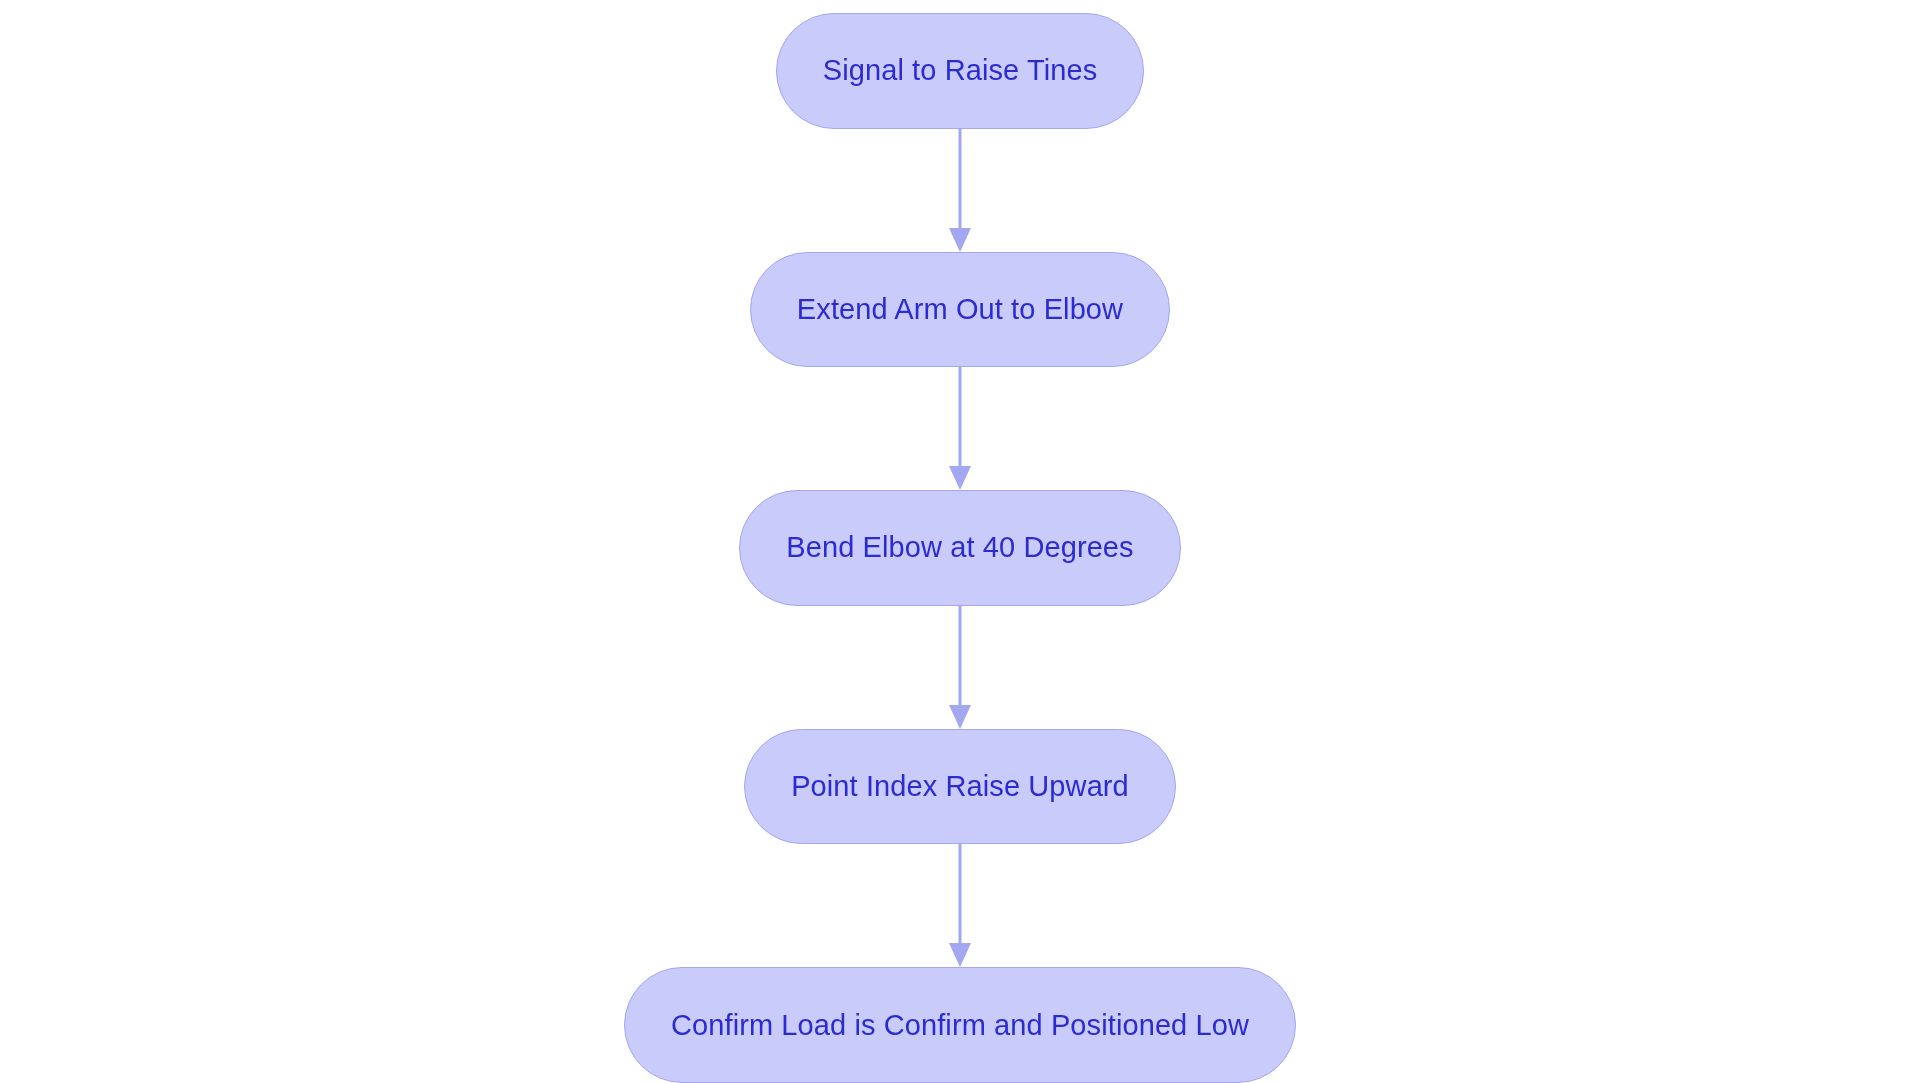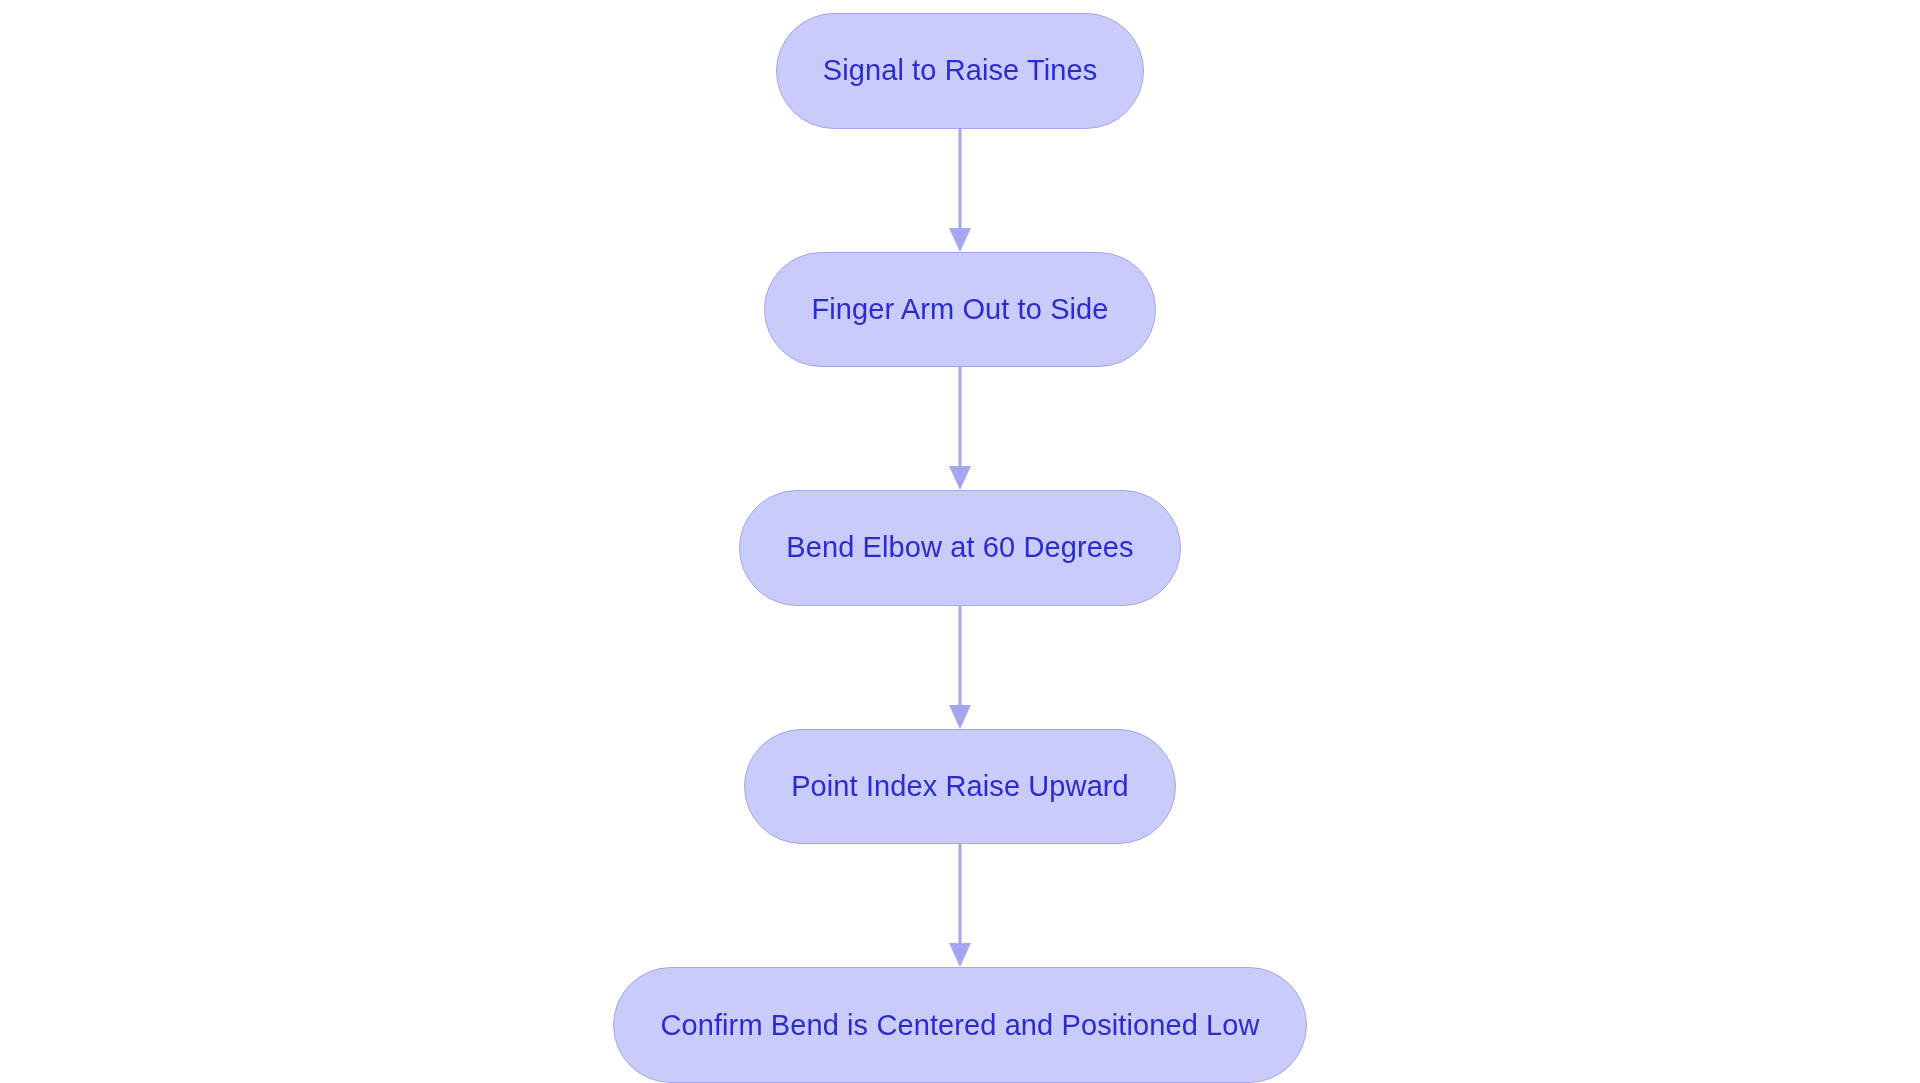--- a/index.html
+++ b/index.html
@@ -100,44 +100,44 @@
     <div class="node">
       <span class="node-label">Signal to Raise Tines</span>
     </div>
 
     <div class="connector">
       <span class="shaft"></span>
       <span class="head"></span>
     </div>
 
     <div class="node">
-      <span class="node-label">Finger Arm Out to Side</span>
+      <span class="node-label">Extend Arm Out to Elbow</span>
     </div>
 
     <div class="connector">
       <span class="shaft"></span>
       <span class="head"></span>
     </div>
 
     <div class="node">
-      <span class="node-label">Bend Elbow at 60 Degrees</span>
+      <span class="node-label">Bend Elbow at 40 Degrees</span>
     </div>
 
     <div class="connector">
       <span class="shaft"></span>
       <span class="head"></span>
     </div>
 
     <div class="node">
       <span class="node-label">Point Index Raise Upward</span>
     </div>
 
     <div class="connector">
       <span class="shaft"></span>
       <span class="head"></span>
     </div>
 
     <div class="node">
-      <span class="node-label">Confirm Bend is Centered and Positioned Low</span>
+      <span class="node-label">Confirm Load is Confirm and Positioned Low</span>
     </div>
 
   </div>
 </div>
 
 </body></html>

